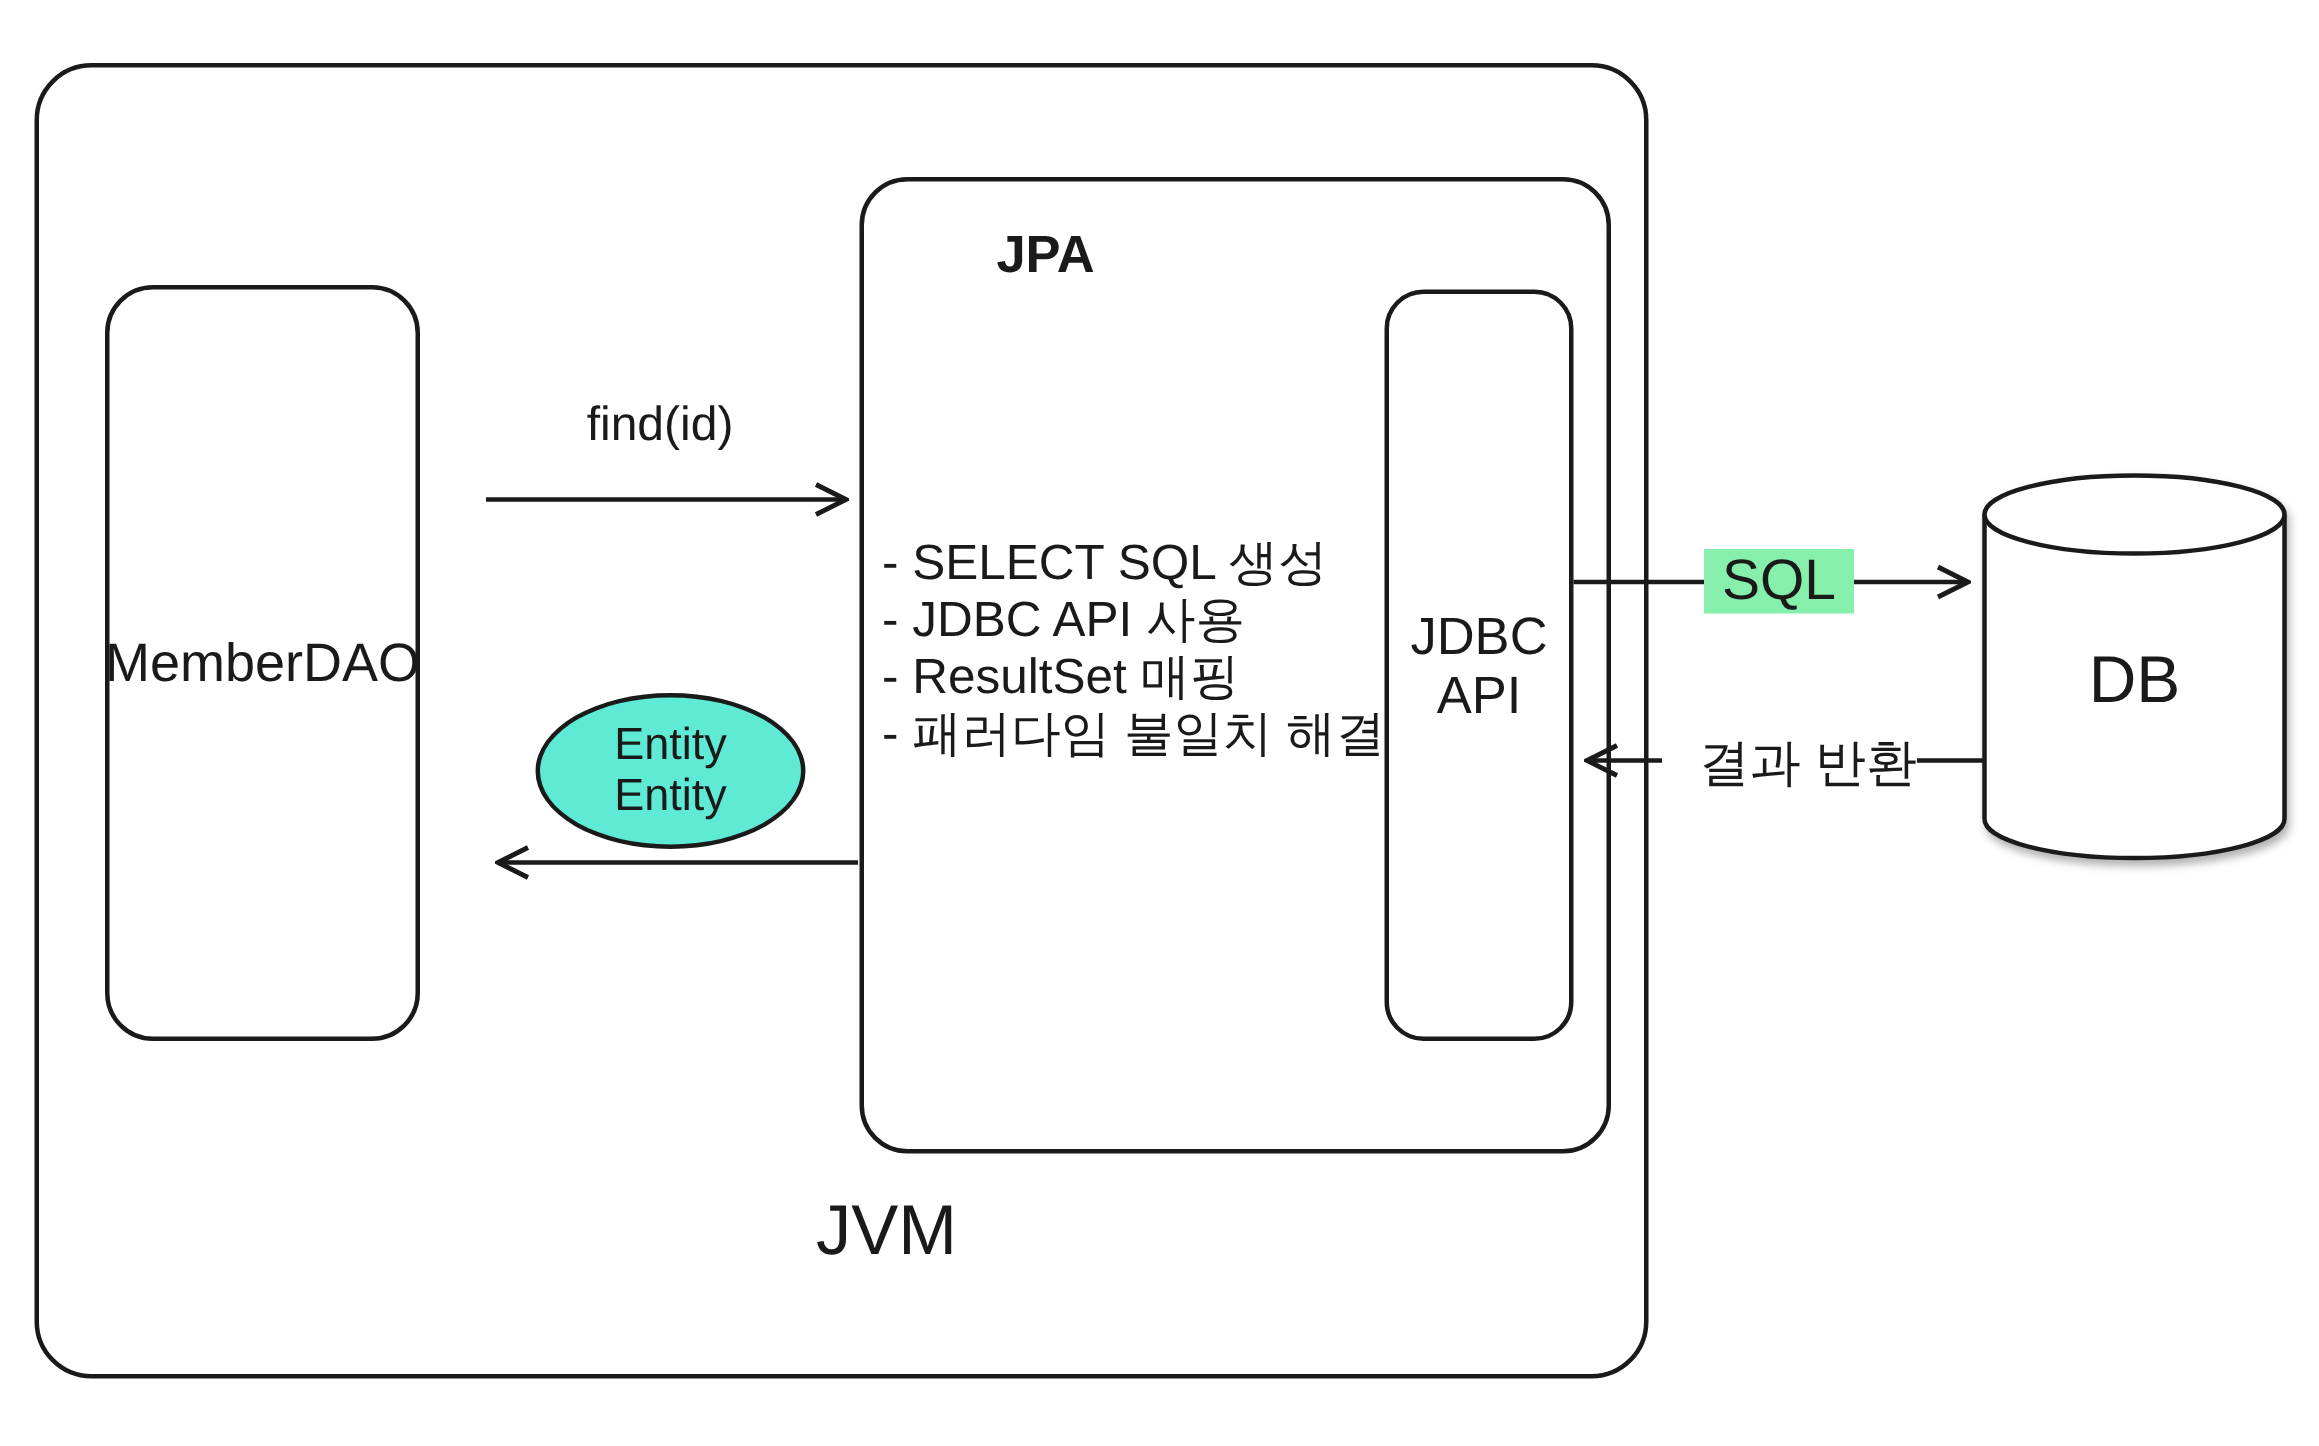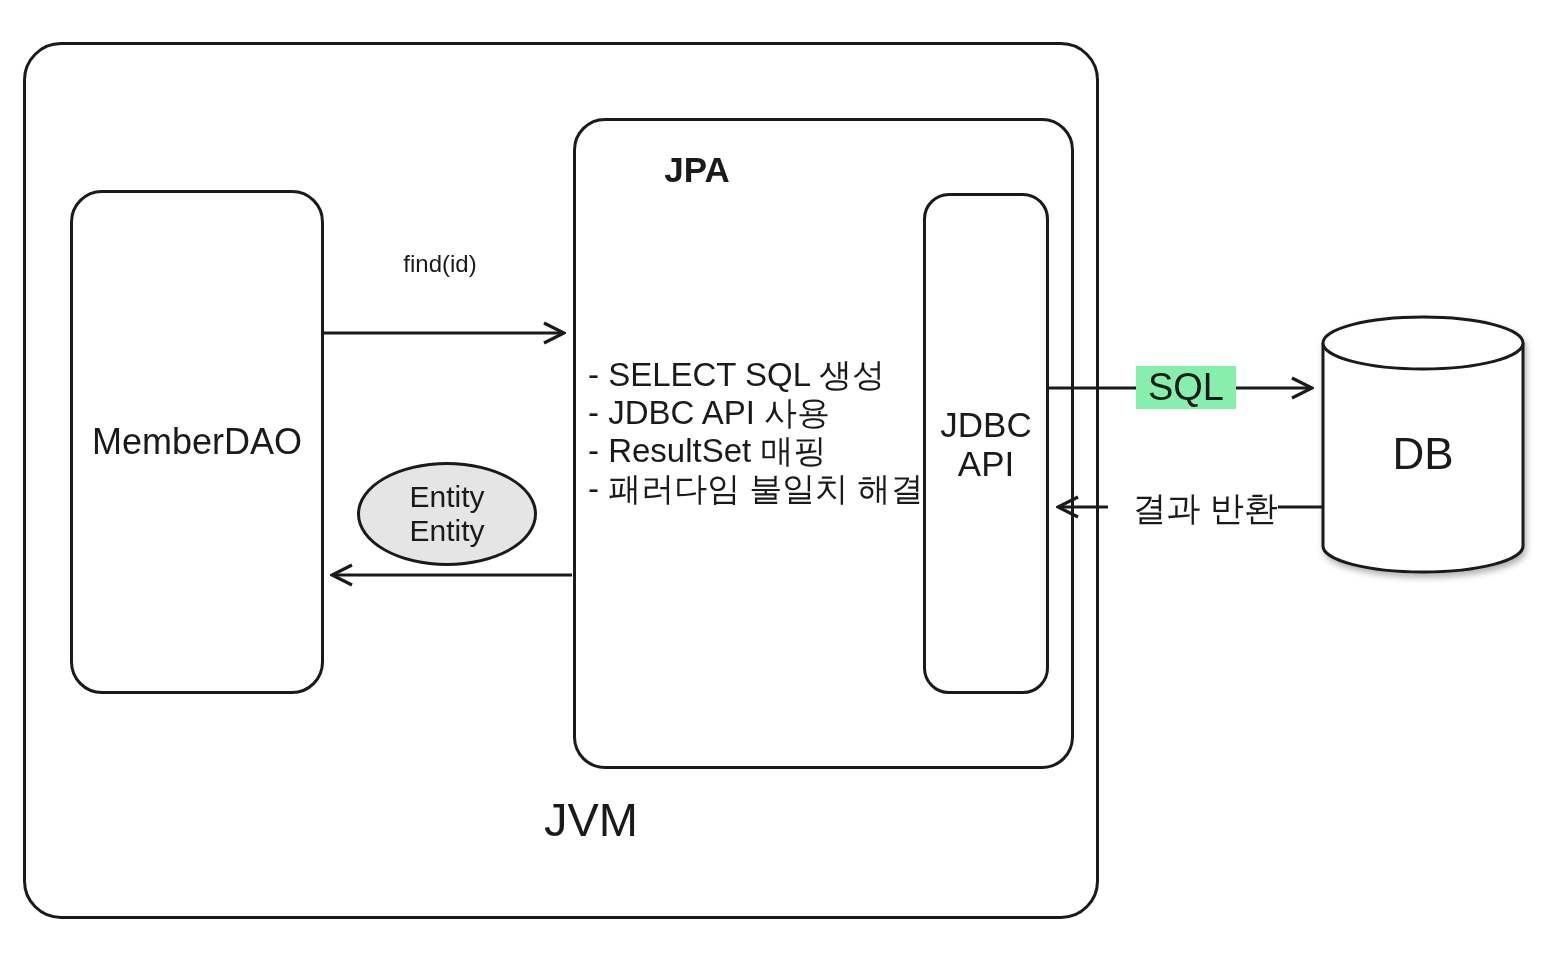--- a/index.html
+++ b/index.html
@@ -15,21 +15,21 @@
   .box {
     position: absolute;
     border: 3px solid #1a1a1a;
     background: #ffffff;
   }
   .jvm-box {
     left: 23px; top: 42px; width: 1076px; height: 877px;
     border-radius: 38px;
   }
   .dao-box {
-    left: 70px; top: 190px; width: 254px; height: 504px;
+    left: 70px; top: 190px; width: 210px; height: 504px;
     border-radius: 32px;
     display: flex; align-items: center; justify-content: center;
     font-size: 36px;
   }
   .jpa-box {
     left: 573px; top: 118px; width: 501px; height: 651px;
     border-radius: 32px;
   }
   .jpa-title {
     position: absolute;
@@ -49,21 +49,21 @@
     display: flex; flex-direction: column;
     align-items: center; justify-content: center;
     font-size: 35px; line-height: 39px;
     text-align: center;
   }
   .entity-ellipse {
     position: absolute;
     left: 357px; top: 462px; width: 180px; height: 104px;
     border: 3px solid #1a1a1a;
     border-radius: 50%;
-    background: #e5e5e5;
+    background: #5eead4;
     display: flex; flex-direction: column;
     align-items: center; justify-content: center;
     font-size: 30px; line-height: 34px;
     text-align: center;
     z-index: 3;
   }
   .jvm-label {
     position: absolute;
     left: 478px; top: 792px; width: 160px;
     text-align: right;
@@ -86,22 +86,22 @@
     z-index: 5;
     pointer-events: none;
   }
   .arrow-label {
     position: absolute;
     z-index: 6;
     text-align: center;
     white-space: nowrap;
   }
   .find-label {
-    left: 360px; top: 250px; width: 160px;
-    font-size: 24px;
+    left: 360px; top: 264px; width: 160px;
+    font-size: 32px;
   }
   .sql-label {
     left: 1136px; top: 366px; width: 100px;
     font-size: 38px;
     background: #86efac;
   }
   .result-label {
     left: 1108px; top: 486px; width: 170px;
     font-size: 34px;
     background: #ffffff;

